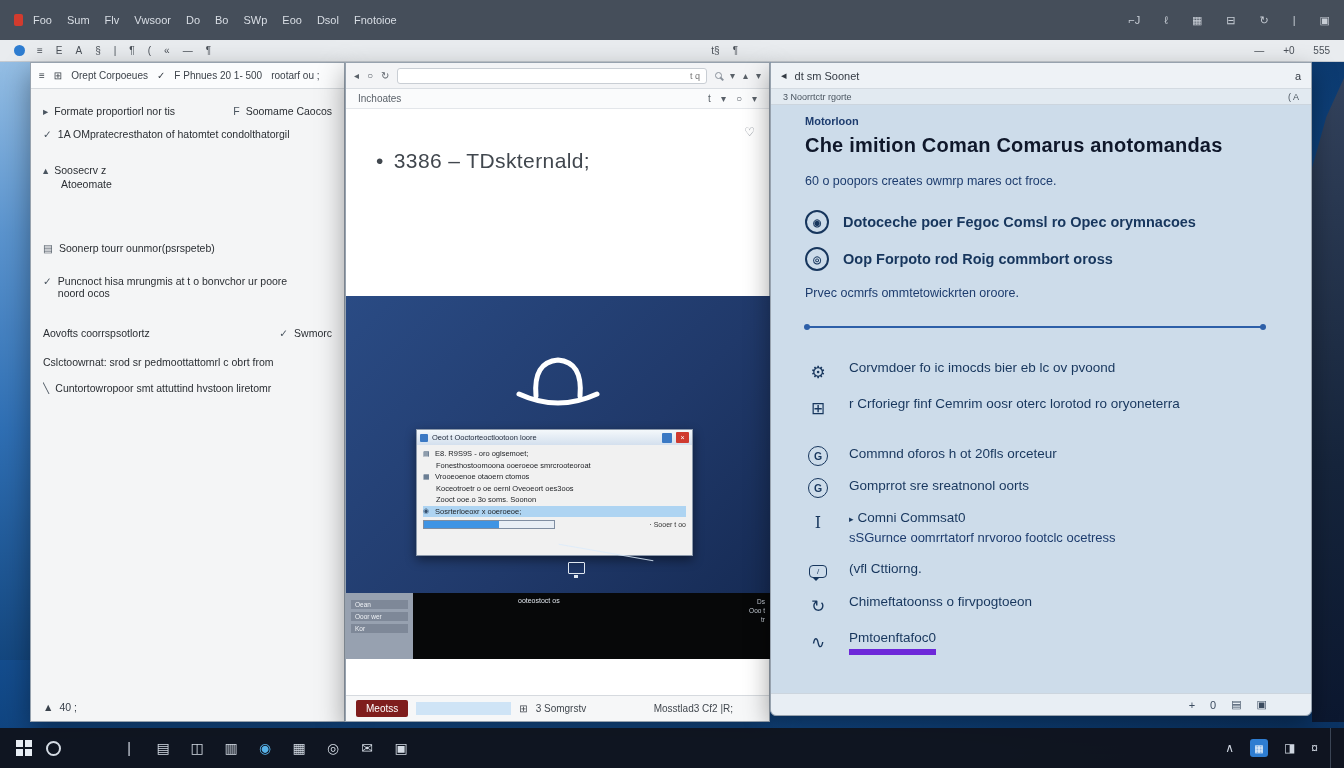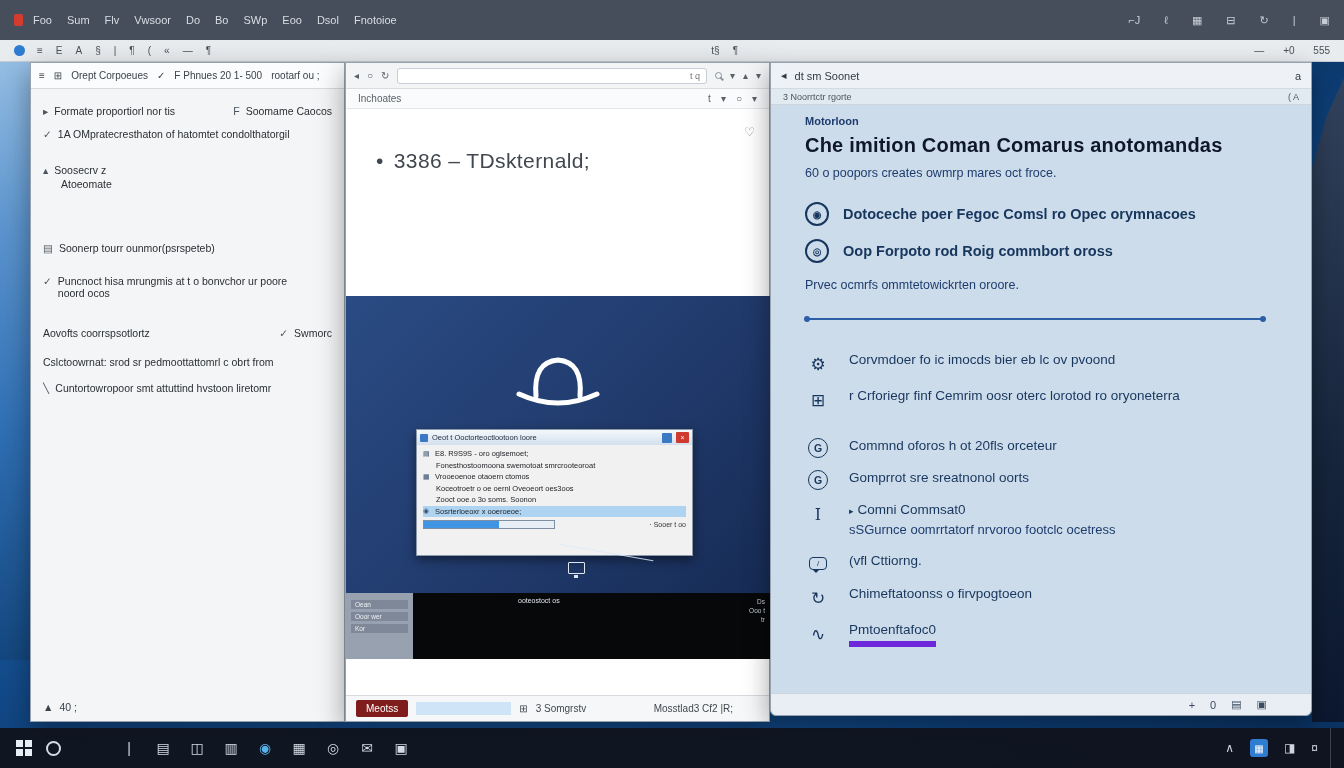--- a/index.html
+++ b/index.html
@@ -85,21 +85,21 @@
 
   
   .win-right { left:770px; top:62px; width:542px; height:654px; background:#cddcea; border-radius:0 0 6px 6px; }
   .rw-header { height:26px; background:#eef2f6; border-bottom:1px solid #d3dae1; display:flex; align-items:center; gap:8px; padding:0 10px; font-size:11px; color:#333a43; }
   .rw-header .h-spacer { flex:1; }
   .rw-subheader { height:16px; background:#e2eaf1; border-bottom:1px solid #ccd5de; display:flex; align-items:center; padding:0 12px; font-size:9px; color:#49545f; }
   .rw-subheader .h-spacer { flex:1; }
   .rw-body { padding:10px 24px 0 34px; color:#17365d; }
   .rw-kicker { font-size:11px; font-weight:bold; color:#1d3c6e; }
   .rw-heading { margin-top:7px; font-size:20px; font-weight:bold; color:#0f172a; letter-spacing:.2px; }
-  .rw-sub { margin-top:9px; font-size:12.5px; color:#1d3c6e; }
+  .rw-sub { margin-top:17px; font-size:12.5px; color:#1d3c6e; }
   .rw-bullet { display:flex; align-items:center; gap:14px; margin-top:22px; font-size:14.5px; font-weight:bold; color:#17365d; }
   .rw-bullet + .rw-bullet { margin-top:13px; }
   .ring { width:24px; height:24px; border:2.5px solid #17365d; border-radius:50%; display:flex; align-items:center; justify-content:center; font-size:10px; color:#17365d; flex:0 0 auto; }
   .rw-note { margin-top:15px; font-size:12.5px; color:#1d3c6e; }
   .divider { position:relative; height:2px; background:#2d5fa8; margin:26px 22px 0 0; }
   .divider::before,.divider::after { content:""; position:absolute; top:-2px; width:6px; height:6px; border-radius:50%; background:#2d5fa8; }
   .divider::before { left:-1px; } .divider::after { right:-1px; }
   .rw-item { display:flex; align-items:flex-start; gap:18px; margin-top:12px; font-size:13.5px; color:#17365d; }
   .rw-item.first { margin-top:32px; }
   .rw-item.gap { margin-top:26px; }
@@ -278,21 +278,21 @@
         <span class="t">Oeot t Ooctorteoctlootoon loore</span>
         <span class="dlg-bluebtn"></span>
         <span class="dlg-close">×</span>
       </div>
       <div class="dlg-body">
         <div class="dlg-line">
           <span class="dlg-ic">▤</span>
           <span>E8. R9S9S - oro oglsemoet;</span>
         </div>
         <div class="dlg-line indent">
-          <span>Fonesthostoomoona swemotoat smrcrooteoroat</span>
+          <span>Fonesthostoomoona ooeroeoe smrcrooteoroat</span>
         </div>
         <div class="dlg-line">
           <span class="dlg-ic">▦</span>
           <span>Vrooeoenoe otaoern ctomos</span>
         </div>
         <div class="dlg-line indent">
           <span>Koceotroetr o oe oernl Oveoeort oes3oos</span>
         </div>
         <div class="dlg-line indent">
           <span>Zooct ooe.o 3o soms. Soonon</span>

